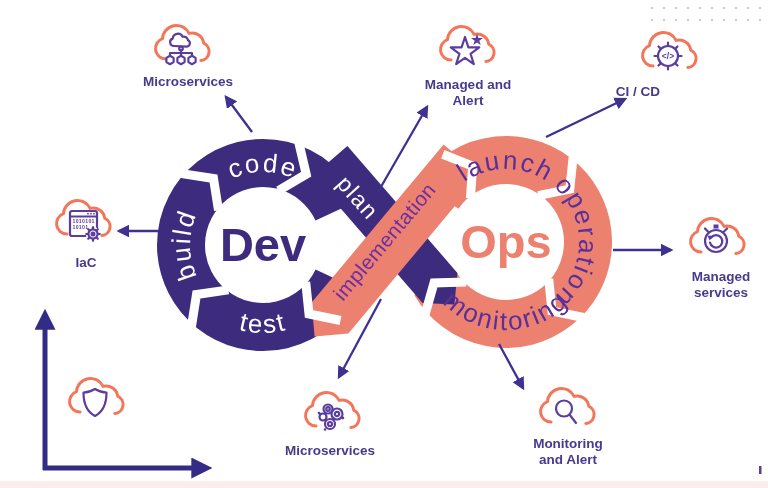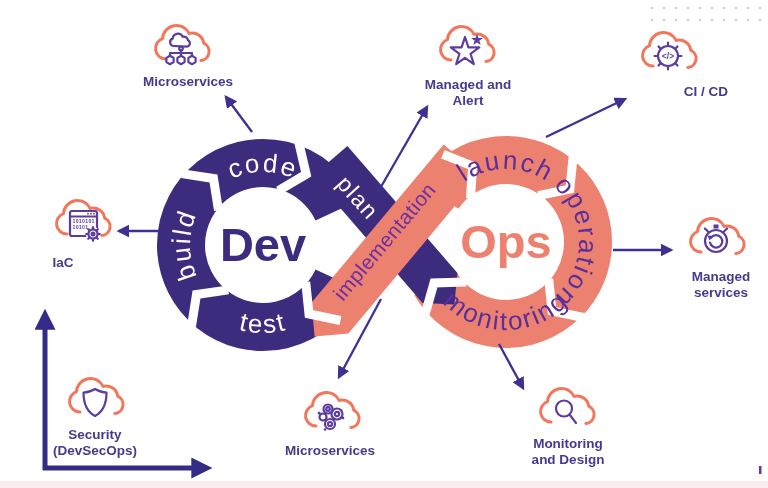--- a/index.html
+++ b/index.html
@@ -219,36 +219,32 @@
     <rect x="759" y="466" width="2.5" height="8" fill="#5b3d9e"></rect>
   </svg>
 
   <div class="node-label" style="left:188px;top:74px">
     <span>Microservices</span>
   </div>
   <div class="node-label" style="left:468px;top:77px">
     <span>Managed and</span>
     <span>Alert</span>
   </div>
-  <div class="node-label" style="left:706px;top:84px">
+  <div class="node-label" style="left:638px;top:84px">
     <span>CI / CD</span>
   </div>
-  <div class="node-label" style="left:63px;top:255px">
+  <div class="node-label" style="left:86px;top:255px">
     <span>IaC</span>
   </div>
   <div class="node-label" style="left:721px;top:269px">
     <span>Managed</span>
     <span>services</span>
   </div>
-  <div class="node-label" style="left:95px;top:427px">
-    <span>Security</span>
-    <span>(DevSecOps)</span>
-  </div>
   <div class="node-label" style="left:330px;top:443px">
     <span>Microservices</span>
   </div>
   <div class="node-label" style="left:568px;top:436px">
     <span>Monitoring</span>
-    <span>and Design</span>
+    <span>and Alert</span>
   </div>
 
   <div class="bottom-strip"></div>
 </div>
 
 </body></html>

